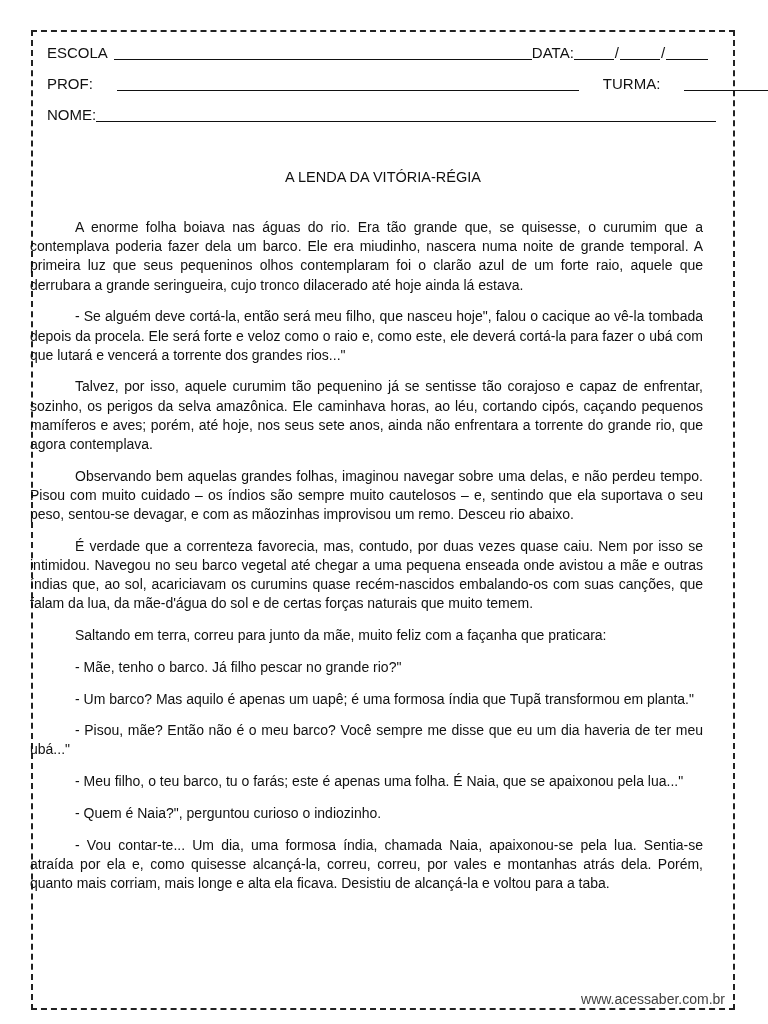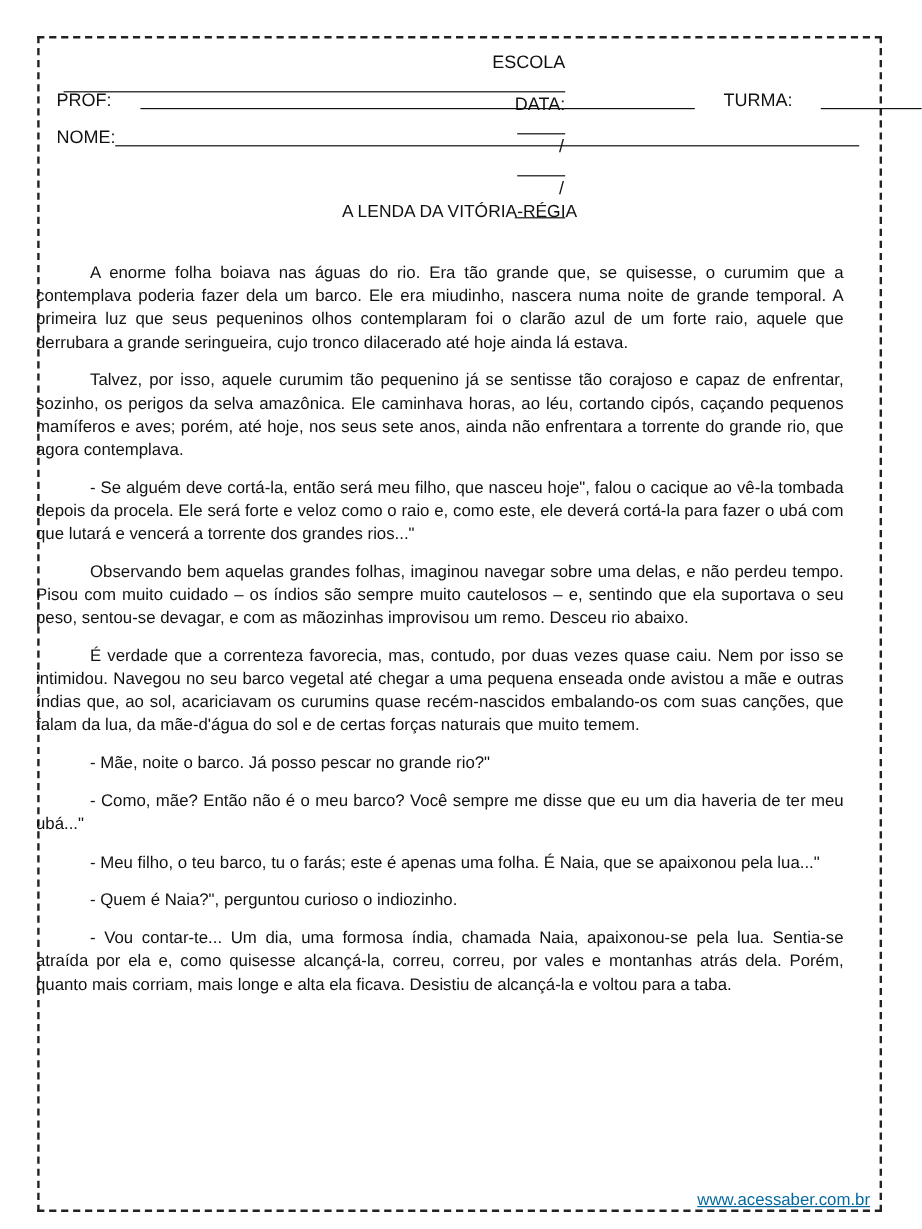--- a/index.html
+++ b/index.html
@@ -67,30 +67,29 @@
     }
     .body-text p {
       margin: 0 0 12.5px 0;
       text-indent: 45px;
     }
     .footer-link {
       position: absolute;
       right: 43px;
       top: 991px;
       font-size: 14px;
-      color: #0369a1;
-      text-decoration: underline;
+      color: #404040;
     }
   </style>
 </head>
 <body>
 
 <div class="page-frame"></div>
 
-<div class="header-row" style="top: 44px; flex-direction: column;">
+<div class="header-row" style="top: 44px;">
   <span class="label">ESCOLA</span>
   <span class="fill-line" style="width: 418px; margin-left: 6px;"></span>
   <span class="label">DATA:</span>
   <span class="fill-line" style="width: 40px;"></span>
   <span class="sep">/</span>
   <span class="fill-line" style="width: 40px;"></span>
   <span class="sep">/</span>
   <span class="fill-line" style="width: 42px;"></span>
 </div>
 
@@ -103,24 +102,26 @@
 
 <div class="header-row" style="top: 106px;">
   <span class="label">NOME:</span>
   <span class="fill-line" style="width: 620px;"></span>
 </div>
 
 <div class="title">A LENDA DA VITÓRIA-RÉGIA</div>
 
 <div class="body-text">
   <p>A enorme folha boiava nas águas do rio. Era tão grande que, se quisesse, o curumim que a contemplava poderia fazer dela um barco. Ele era miudinho, nascera numa noite de grande temporal. A primeira luz que seus pequeninos olhos contemplaram foi o clarão azul de um forte raio, aquele que derrubara a grande seringueira, cujo tronco dilacerado até hoje ainda lá estava.</p>
+  <p>- Se alguém deve cortá-la, então será meu filho, que nasceu hoje", falou o cacique ao vê-la tombada depois da procela. Ele será forte e veloz como o raio e, como este, ele deverá cortá-la para fazer o ubá com que lutará e vencerá a torrente dos grandes rios..."</p>
   <p>Talvez, por isso, aquele curumim tão pequenino já se sentisse tão corajoso e capaz de enfrentar, sozinho, os perigos da selva amazônica. Ele caminhava horas, ao léu, cortando cipós, caçando pequenos mamíferos e aves; porém, até hoje, nos seus sete anos, ainda não enfrentara a torrente do grande rio, que agora contemplava.</p>
-  <p>- Se alguém deve cortá-la, então será meu filho, que nasceu hoje", falou o cacique ao vê-la tombada depois da procela. Ele será forte e veloz como o raio e, como este, ele deverá cortá-la para fazer o ubá com que lutará e vencerá a torrente dos grandes rios..."</p>
   <p>Observando bem aquelas grandes folhas, imaginou navegar sobre uma delas, e não perdeu tempo. Pisou com muito cuidado – os índios são sempre muito cautelosos – e, sentindo que ela suportava o seu peso, sentou-se devagar, e com as mãozinhas improvisou um remo. Desceu rio abaixo.</p>
   <p>É verdade que a correnteza favorecia, mas, contudo, por duas vezes quase caiu. Nem por isso se intimidou. Navegou no seu barco vegetal até chegar a uma pequena enseada onde avistou a mãe e outras índias que, ao sol, acariciavam os curumins quase recém-nascidos embalando-os com suas canções, que falam da lua, da mãe-d'água do sol e de certas forças naturais que muito temem.</p>
-  <p>- Mãe, noite o barco. Já posso pescar no grande rio?"</p>
-  <p>- Como, mãe? Então não é o meu barco? Você sempre me disse que eu um dia haveria de ter meu ubá..."</p>
+  <p>Saltando em terra, correu para junto da mãe, muito feliz com a façanha que praticara:</p>
+  <p>- Mãe, tenho o barco. Já filho pescar no grande rio?"</p>
+  <p>- Um barco? Mas aquilo é apenas um uapê; é uma formosa índia que Tupã transformou em planta."</p>
+  <p>- Pisou, mãe? Então não é o meu barco? Você sempre me disse que eu um dia haveria de ter meu ubá..."</p>
   <p>- Meu filho, o teu barco, tu o farás; este é apenas uma folha. É Naia, que se apaixonou pela lua..."</p>
   <p>- Quem é Naia?", perguntou curioso o indiozinho.</p>
   <p>- Vou contar-te... Um dia, uma formosa índia, chamada Naia, apaixonou-se pela lua. Sentia-se atraída por ela e, como quisesse alcançá-la, correu, correu, por vales e montanhas atrás dela. Porém, quanto mais corriam, mais longe e alta ela ficava. Desistiu de alcançá-la e voltou para a taba.</p>
 </div>
 
 <div class="footer-link">www.acessaber.com.br</div>
 
 </body></html>

